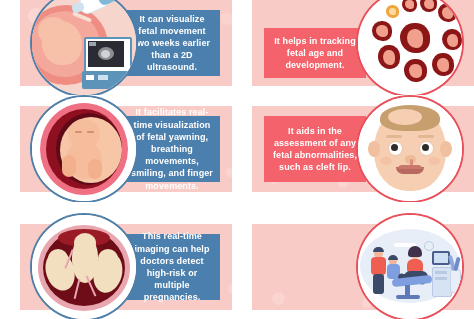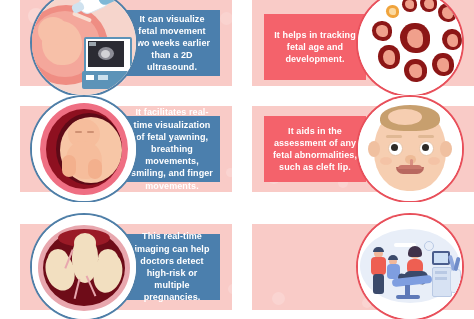--- a/index.html
+++ b/index.html
@@ -81,21 +81,21 @@
   .r1.left .panel{left:104px;right:12px;top:10px;height:66px;}
   .r2.left .panel{left:104px;right:12px;top:21px;height:66px;}
   .r3.left .panel{left:104px;right:12px;top:32px;height:66px;}
 
   
   .card.right .circle-wrap{right:12px;}
   .r1.right .circle-wrap{top:-9px;}
   .r2.right .circle-wrap{top:2px;}
   .r3.right .circle-wrap{top:13px;}
 
-  .r1.right .panel{left:12px;right:108px;top:14px;height:66px;}
+  .r1.right .panel{left:12px;right:108px;top:28px;height:50px;}
   .r2.right .panel{left:12px;right:108px;top:21px;height:66px;}
   .r3.right .panel{left:12px;right:108px;top:32px;height:66px;}
 
   
   .sh{position:absolute;}
 
   
   .womb-outer{border-radius:50%;}
 
   

